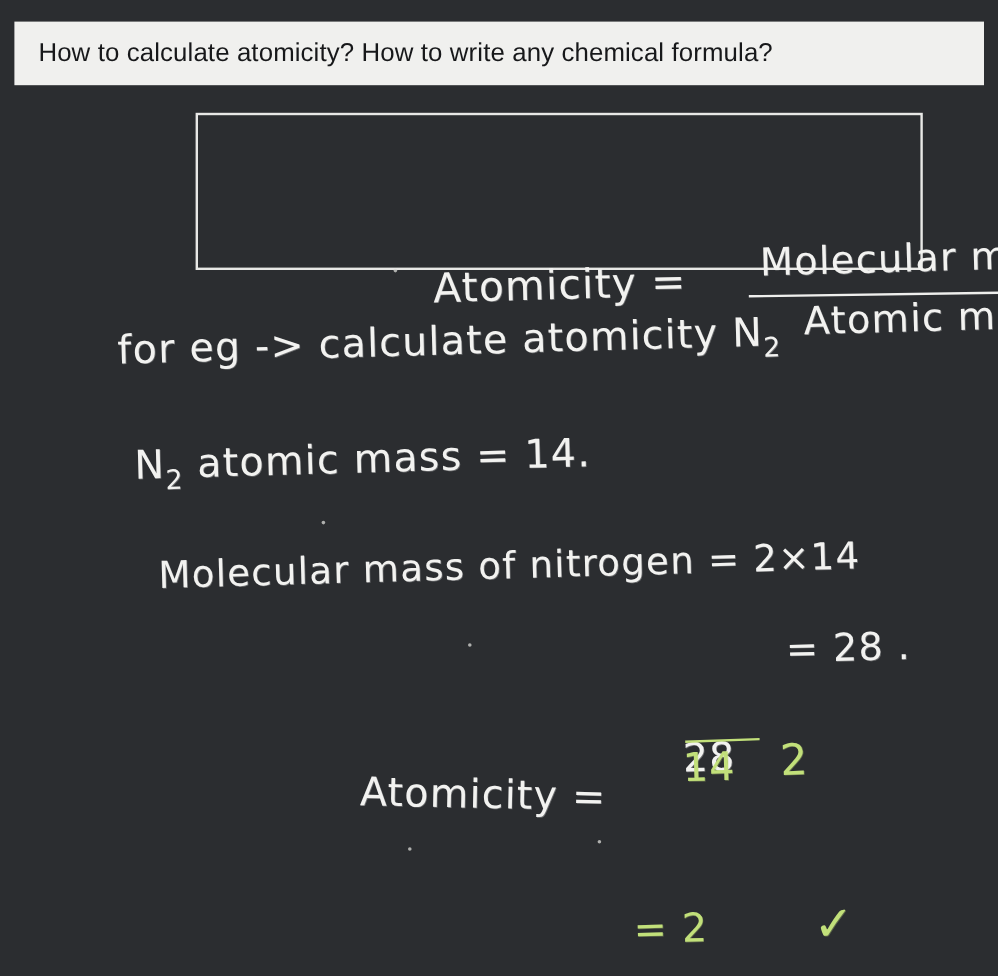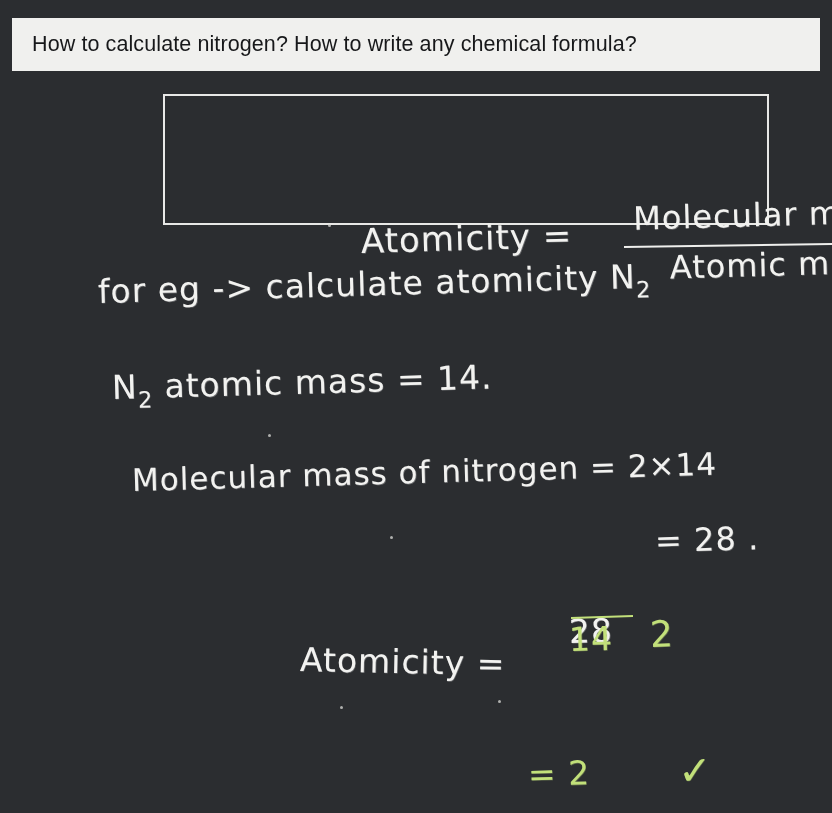--- a/index.html
+++ b/index.html
@@ -194,21 +194,21 @@
     background: #dcdcd8;
     opacity: 0.75;
   }
 </style>
 </head>
 <body>
 
 <div id="board">
 
   <div id="title-bar">
-    <span id="title-text">How to calculate nitrogen? How to write any chemical formula?</span>
+    <span id="title-text">How to calculate atomicity? How to write any chemical formula?</span>
   </div>
 
   <div id="formula-box">
     <span class="hw slant" id="formula-lhs">Atomicity =</span>
     <div id="fraction">
       <span class="hw slant" id="frac-num">Molecular mass</span>
       <span id="frac-bar"></span>
       <span class="hw slant" id="frac-den">Atomic mass</span>
     </div>
   </div>

